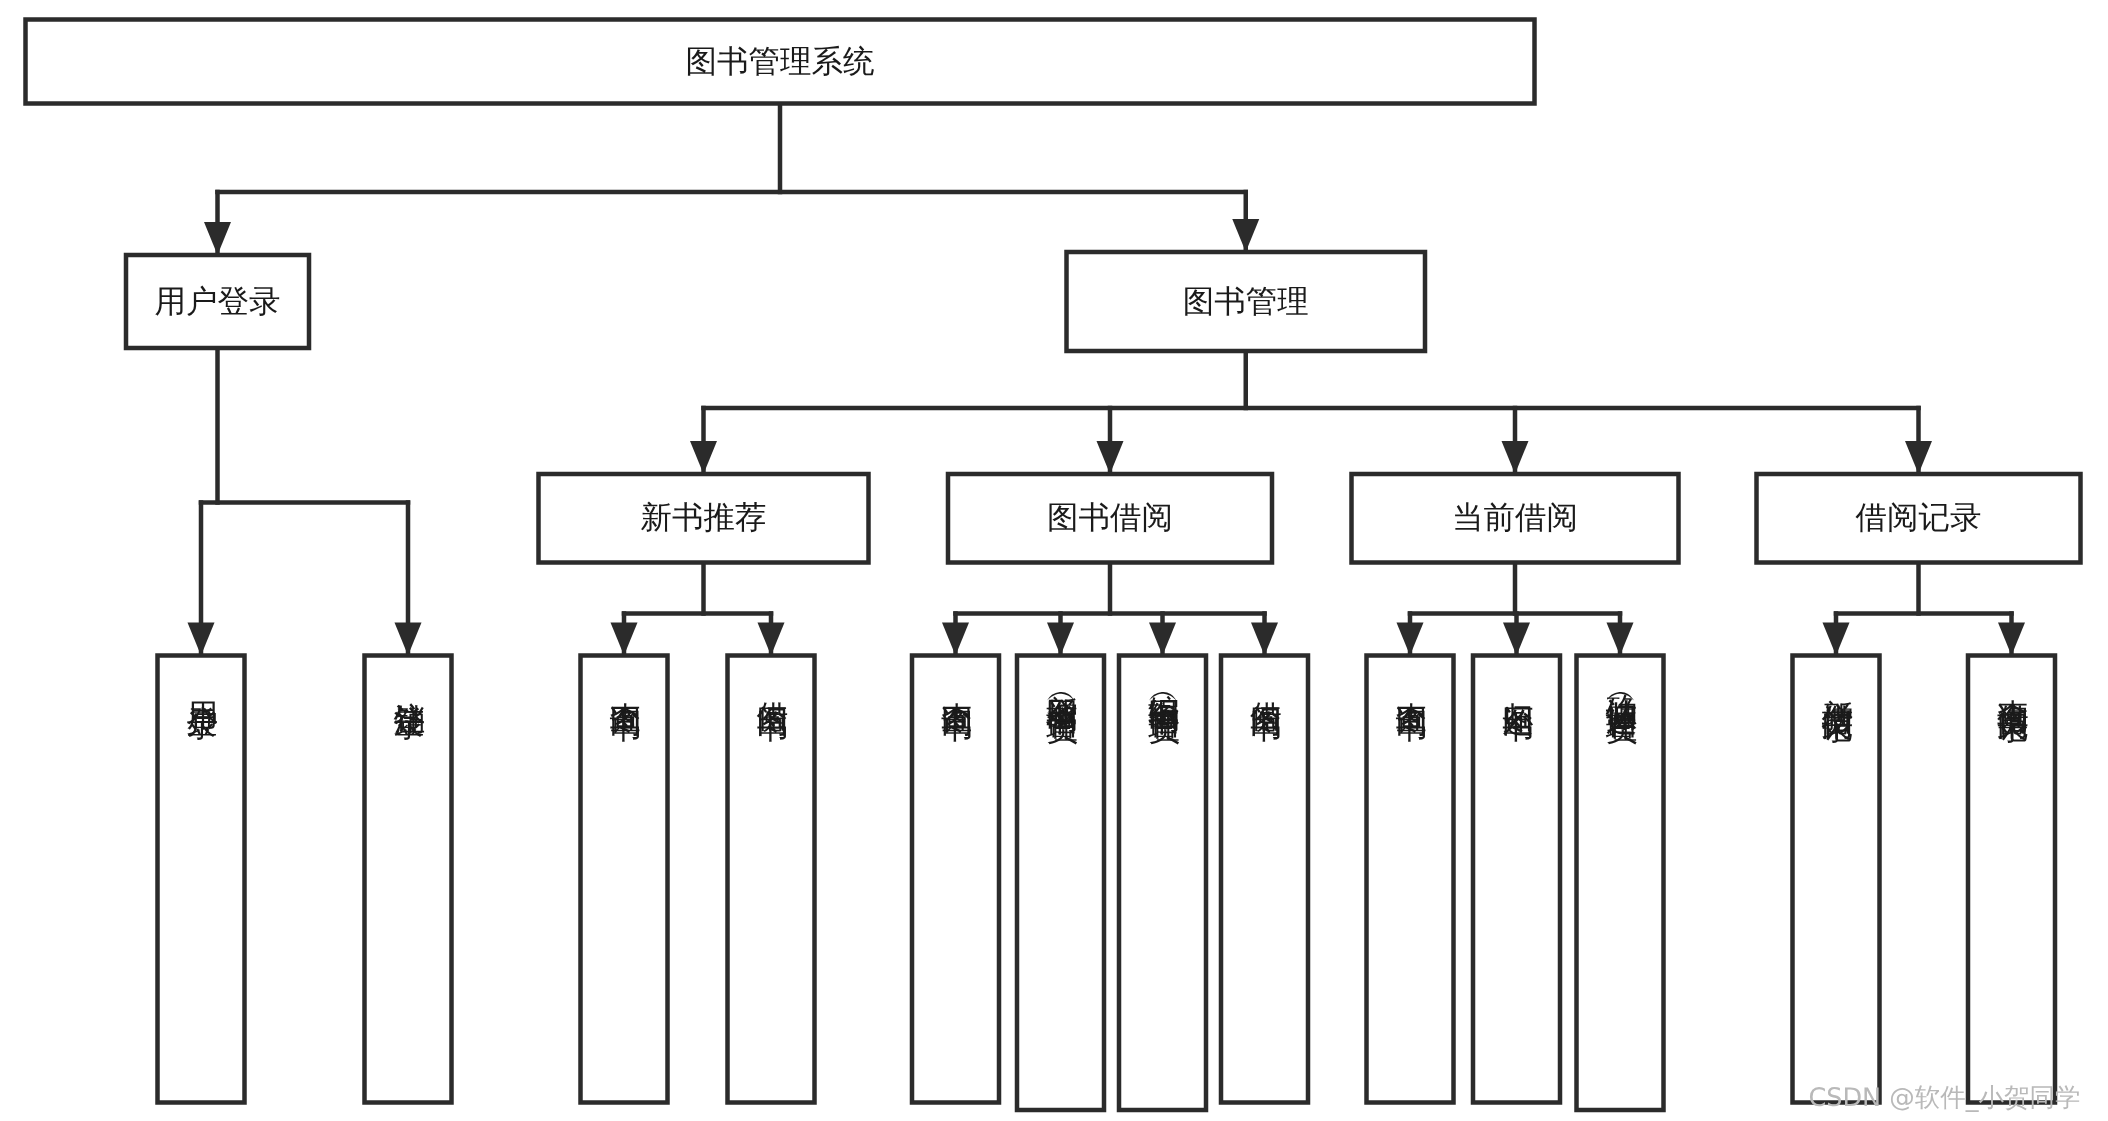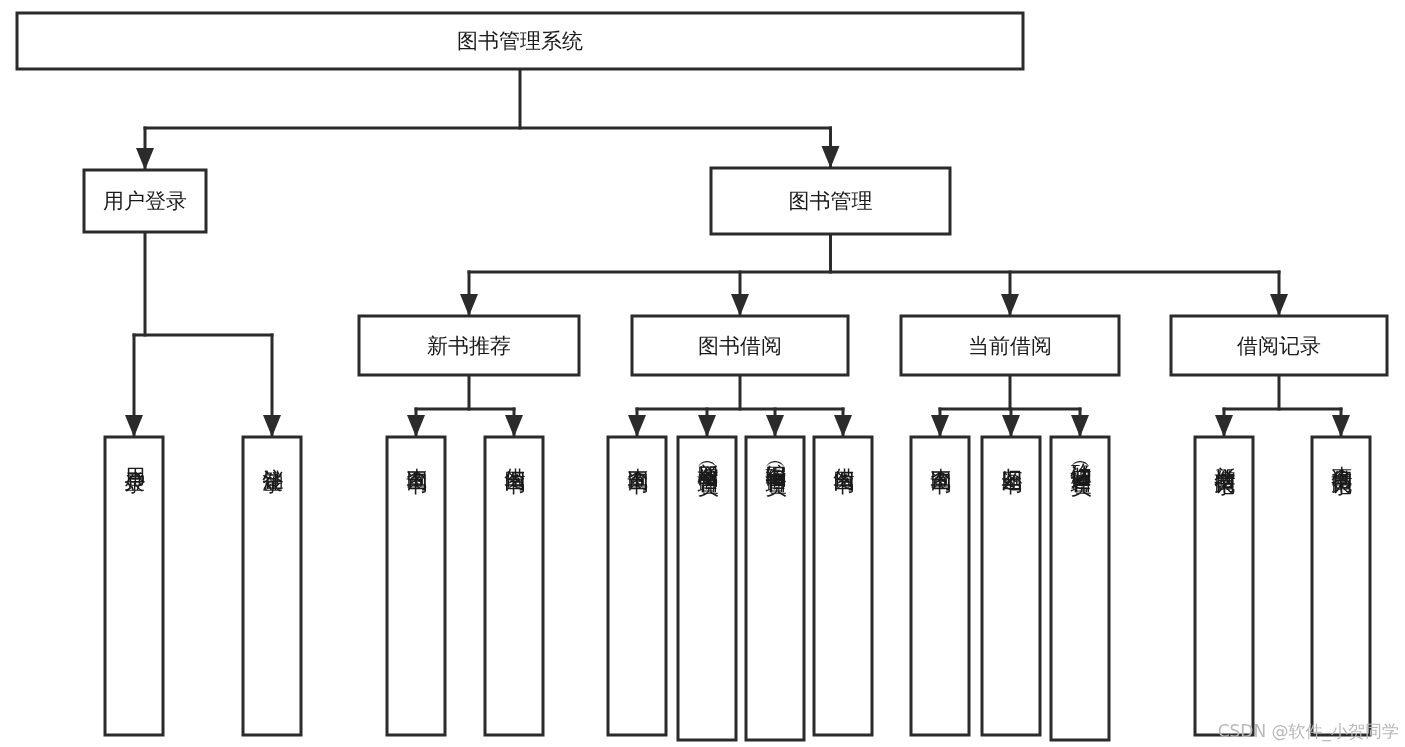--- a/index.html
+++ b/index.html
@@ -51,21 +51,21 @@
   .node-label-v {
     font-family: "DejaVu Sans", "Liberation Sans", sans-serif;
     font-size: 21px;
     fill: #1a1a1a;
     text-anchor: middle;
     writing-mode: vertical-rl;
     letter-spacing: 2px;
   }
   .watermark {
     position: absolute;
-    right: 6px;
+    right: 18px;
     bottom: 4px;
     font-family: "DejaVu Sans", "Liberation Sans", sans-serif;
     font-size: 17px;
     color: #b9b9b9;
     white-space: nowrap;
     user-select: none;
   }
 </style>
 </head>
 <body>

